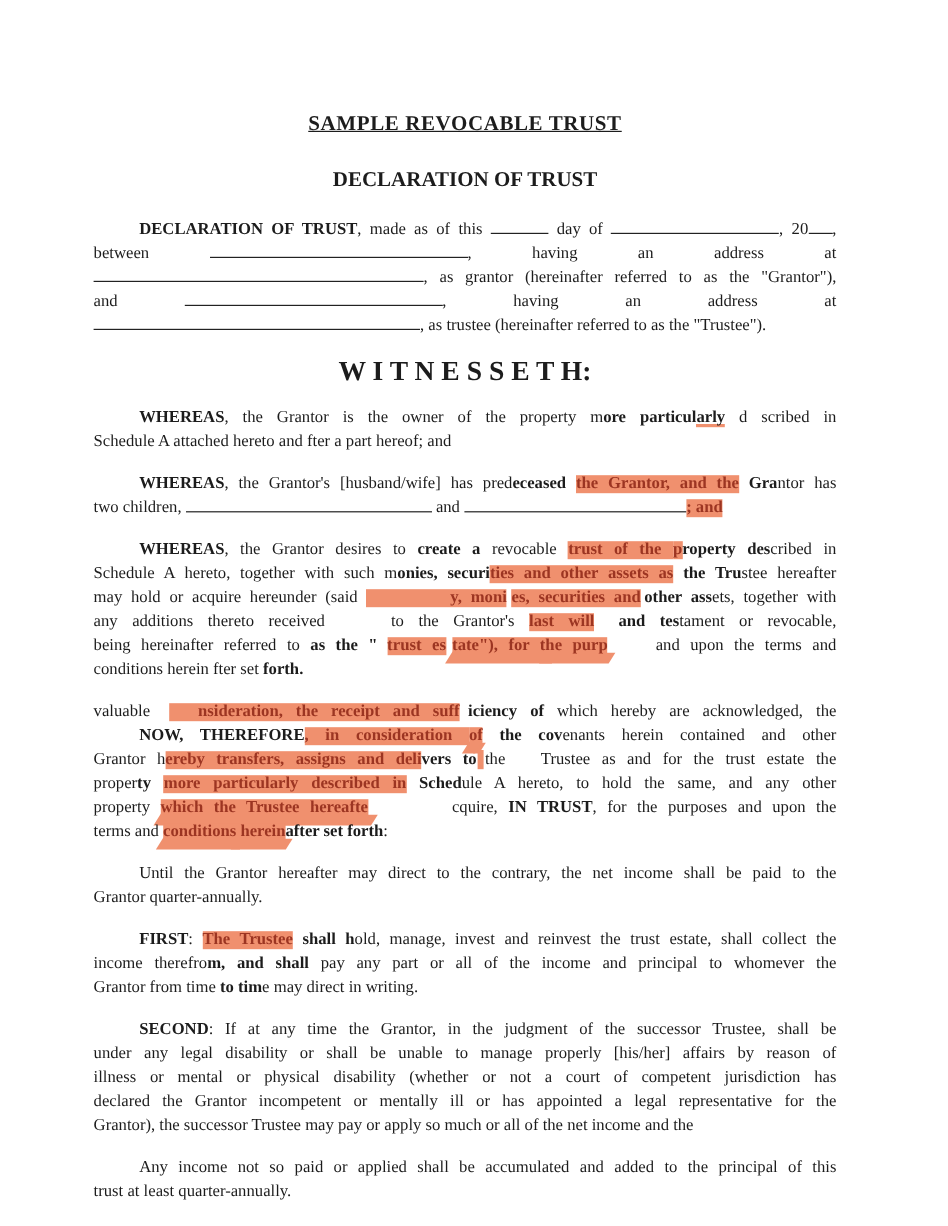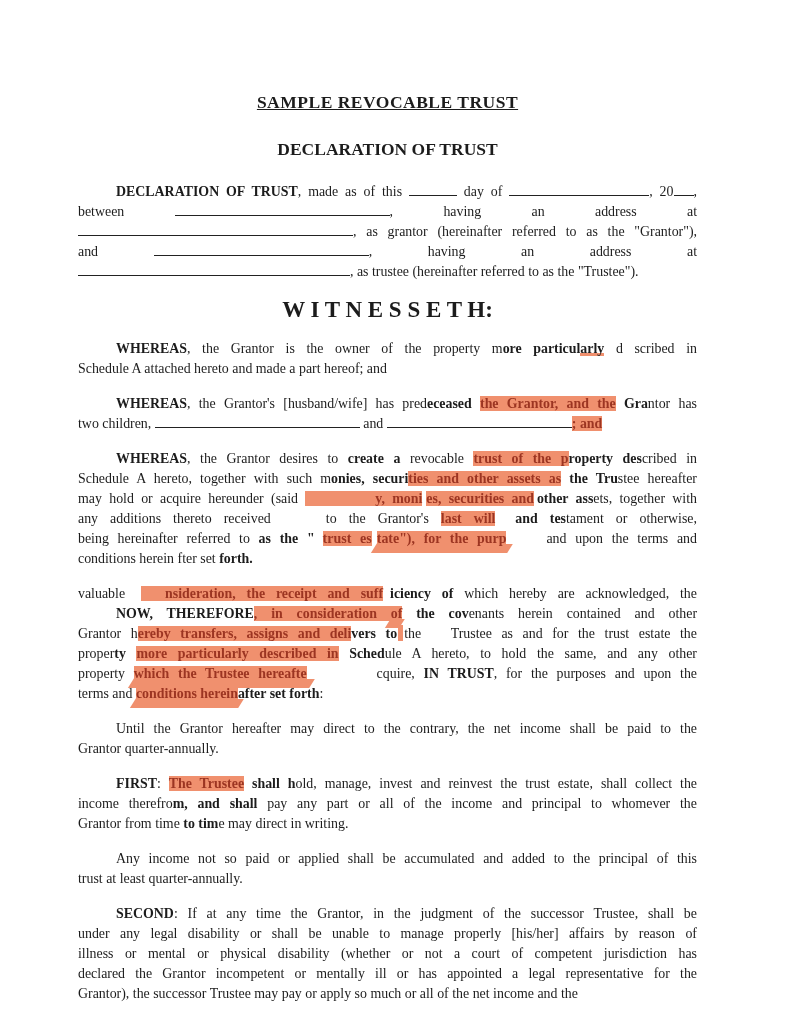--- a/index.html
+++ b/index.html
@@ -43,31 +43,31 @@
         <div class="line"><span class="run">between </span><span class="run blank" style="width: 215px;"></span><span class="run">, having an address at</span></div>
         <div class="line"><span class="run blank" style="width: 275px;"></span><span class="run">, as grantor (hereinafter referred to as the "Grantor"),</span></div>
         <div class="line"><span class="run">and </span><span class="run blank" style="width: 215px;"></span><span class="run">, having an address at</span></div>
         <div class="line last"><span class="run blank" style="width: 272px;"></span><span class="run">, as trustee (hereinafter referred to as the "Trustee").</span></div>
       </div>
     </div>
   <div class="witnesseth">W I T N E S S E T H:</div>
   <div>
       <div class="para">
         <div class="line indent"><span class="run b">WHEREAS</span><span class="run">, the Grantor is the owner of the property m</span><span class="run b">ore particul</span><span class="run b uhl">arly</span><span class="run"> d scribed in</span></div>
-        <div class="line last"><span class="run">Schedule A attached hereto and made a part hereof; and</span></div>
+        <div class="line last"><span class="run">Schedule A attached hereto and fter a part hereof; and</span></div>
       </div>
       <div class="para">
         <div class="line indent"><span class="run b">WHEREAS</span><span class="run">, the Grantor's [husband/wife] has pred</span><span class="run b">eceased</span><span class="run"> </span><span class="run hl">the Grantor, and the</span><span class="run"> </span><span class="run b">Gra</span><span class="run">ntor has</span></div>
         <div class="line last"><span class="run">two children, </span><span class="run blank" style="width: 205px;"></span><span class="run"> and </span><span class="run blank" style="width: 185px;"></span><span class="run hl">; and</span></div>
       </div>
       <div class="para">
         <div class="line indent"><span class="run b">WHEREAS</span><span class="run">, the Grantor desires to </span><span class="run b">create a </span><span class="run">revocable </span><span class="run hl">trust of the </span><span class="run b hl">p</span><span class="run b">roperty des</span><span class="run">cribed in</span></div>
         <div class="line"><span class="run">Schedule A hereto, together with such m</span><span class="run b">onies, securi</span><span class="run hl">ties and other assets as</span><span class="run"> </span><span class="run b">the Tru</span><span class="run">stee hereafter</span></div>
         <div class="line"><span class="run">may hold or acquire hereunder (said </span><span class="run hblock" style="width: 70px;"></span><span class="run hl">y, moni</span><span class="run gap" style="width: 4px;"></span><span class="run hl">es, securities and</span><span class="run gap" style="width: 3px;"></span><span class="run b">other ass</span><span class="run">ets, together with</span></div>
-        <div class="line"><span class="run">any additions thereto received</span><span class="run gap" style="width: 55px;"></span><span class="run">to the Grantor's </span><span class="run hl">last will</span><span class="run gap" style="width: 20px;"></span><span class="run b">and tes</span><span class="run">tament or otherwise,</span></div>
+        <div class="line"><span class="run">any additions thereto received</span><span class="run gap" style="width: 55px;"></span><span class="run">to the Grantor's </span><span class="run hl">last will</span><span class="run gap" style="width: 20px;"></span><span class="run b">and tes</span><span class="run">tament or revocable,</span></div>
         <div class="line"><span class="run">being hereinafter referred to </span><span class="run b">as the "</span><span class="run gap" style="width: 8px;"></span><span class="run hl sm">trust es</span><span class="run gap" style="width: 5px;"></span><span class="run hl skew">tate"), for the purp</span><span class="run gap" style="width: 40px;"></span><span class="run">and upon the terms and</span></div>
         <div class="line last"><span class="run">conditions herein fter set </span><span class="run b">forth.</span></div>
       </div>
       <div class="para">
         <div class="line"><span class="run">valuable</span><span class="run gap" style="width: 16px;"></span><span class="run hblock" style="width: 24px;"></span><span class="run hl">nsideration, the receipt and suff</span><span class="run gap" style="width: 7px;"></span><span class="run b">iciency of</span><span class="run"> which hereby are acknowledged, the</span></div>
         <div class="line indent"><span class="run b">NOW, THEREFORE</span><span class="run hl">, in consideration </span><span class="run hl skew">of</span><span class="run"> </span><span class="run b">the cov</span><span class="run">enants herein contained and other</span></div>
         <div class="line"><span class="run">Grantor h</span><span class="run hl">ereby transfers, assigns and deli</span><span class="run b">vers to</span><span class="run hbar"></span><span class="run">the </span><span class="run gap" style="width: 20px;"></span><span class="run">Trustee as and for the trust estate the</span></div>
         <div class="line"><span class="run">proper</span><span class="run b">ty</span><span class="run"> </span><span class="run hl">more particularly described in</span><span class="run"> </span><span class="run b">Sched</span><span class="run">ule A hereto, to hold the same, and any other</span></div>
         <div class="line"><span class="run">property </span><span class="run hl skew">which the Trustee hereafte</span><span class="run gap" style="width: 70px;"></span><span class="run">cquire, </span><span class="run b">IN TRUST</span><span class="run">, for the purposes and upon the</span></div>
         <div class="line last"><span class="run">terms and </span><span class="run hl skew">conditions herein</span><span class="run b">after set forth</span><span class="run">:</span></div>
@@ -75,24 +75,24 @@
       <div class="para">
         <div class="line indent"><span class="run">Until the Grantor hereafter may direct to the contrary, the net income shall be paid to the</span></div>
         <div class="line last"><span class="run">Grantor quarter-annually.</span></div>
       </div>
       <div class="para">
         <div class="line indent"><span class="run b">FIRST</span><span class="run">: </span><span class="run hl">The Trustee</span><span class="run"> </span><span class="run b">shall h</span><span class="run">old, manage, invest and reinvest the trust estate, shall collect the</span></div>
         <div class="line"><span class="run">income therefro</span><span class="run b">m, and shall</span><span class="run"> pay any part or all of the income and principal to whomever the</span></div>
         <div class="line last"><span class="run">Grantor from time </span><span class="run b">to tim</span><span class="run">e may direct in writing.</span></div>
       </div>
       <div class="para">
-        <div class="line indent"><span class="run">Any income not so paid or applied shall be accumulated and added to the principal of this</span></div>
-        <div class="line last"><span class="run">trust at least quarter-annually.</span></div>
-      </div>
-      <div class="para">
         <div class="line indent"><span class="run b">SECOND</span><span class="run">: If at any time the Grantor, in the judgment of the successor Trustee, shall be</span></div>
         <div class="line"><span class="run">under any legal disability or shall be unable to manage properly [his/her] affairs by reason of</span></div>
         <div class="line"><span class="run">illness or mental or physical disability (whether or not a court of competent jurisdiction has</span></div>
         <div class="line"><span class="run">declared the Grantor incompetent or mentally ill or has appointed a legal representative for the</span></div>
         <div class="line last"><span class="run">Grantor), the successor Trustee may pay or apply so much or all of the net income and the</span></div>
       </div>
+      <div class="para">
+        <div class="line indent"><span class="run">Any income not so paid or applied shall be accumulated and added to the principal of this</span></div>
+        <div class="line last"><span class="run">trust at least quarter-annually.</span></div>
+      </div>
     </div>
 </div>
 
 </body></html>

